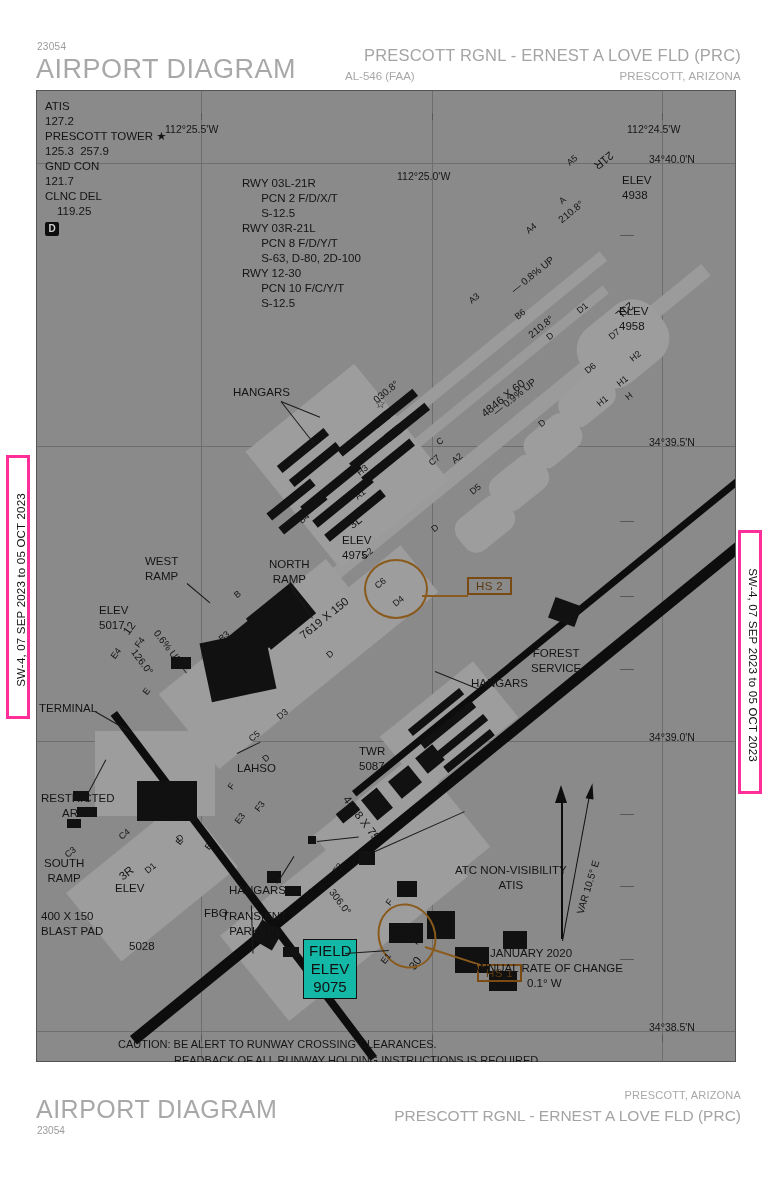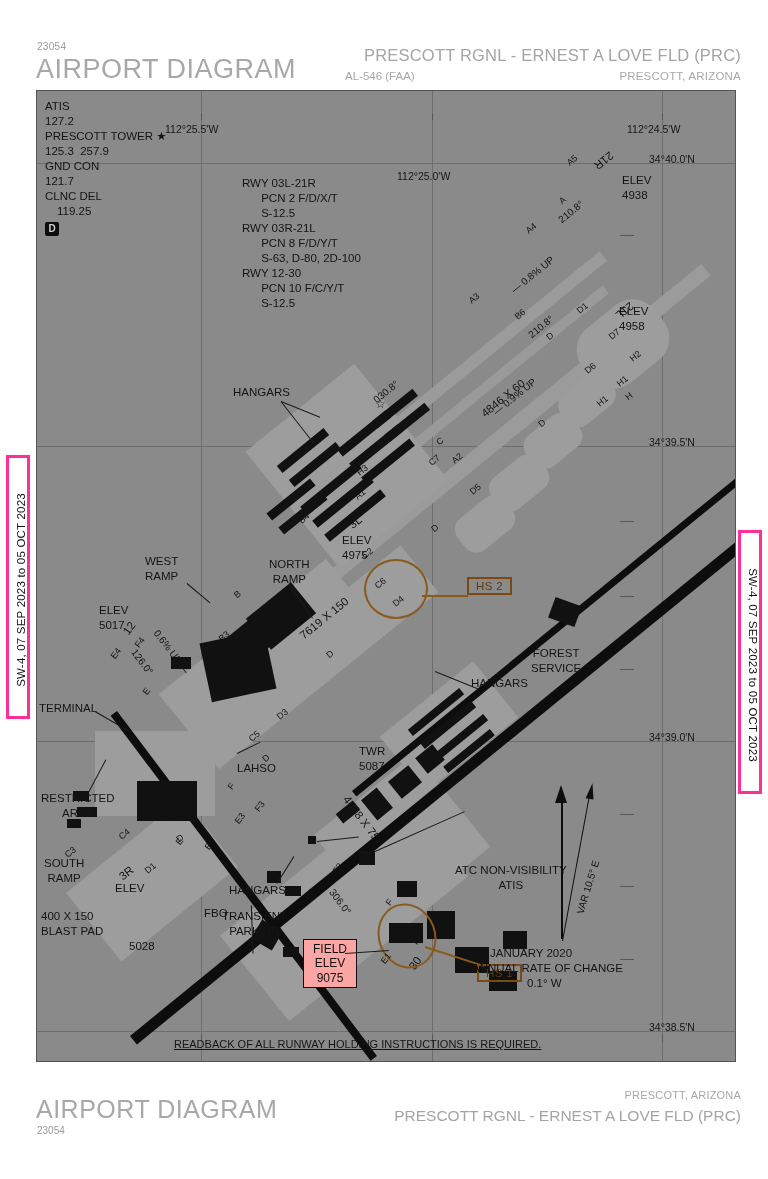--- a/index.html
+++ b/index.html
@@ -43,22 +43,22 @@
   
   .hs-box{position:absolute;border:2px solid #7a4a12;background:transparent;
     color:#5d3a0c;font-size:11.5px;padding:1px 7px;letter-spacing:.4px;}
   .hs-ell{position:absolute;border:2px solid #8a5a1c;border-radius:50%;}
   .hs-line{position:absolute;height:2px;background:#8a5a1c;transform-origin:0 50%;}
 
   
   .lead{position:absolute;height:1px;background:#1a1a1a;transform-origin:0 50%;}
 
   
-  .boxed{position:absolute;border:1px solid #111;background:#fca5a5;
-    font-size:12px;text-align:center;padding:2px 5px;line-height:1.2;}
+  .boxed{position:absolute;border:1px solid #111;background:#14b8a6;
+    font-size:15px;text-align:center;padding:2px 5px;line-height:1.2;}
 
   
   .dbox{position:absolute;width:14px;height:14px;background:#0d0d0d;color:#cfcfcf;
     font-size:10px;font-weight:bold;text-align:center;line-height:14px;border-radius:2px;}
 
   
   #caution{position:absolute;left:118px;top:1037px;width:520px;font-size:11px;color:#151515;line-height:1.45;}
 
   
   .side{position:absolute;border:3px solid #ff2e9a;background:#fff;box-sizing:border-box;}
@@ -379,20 +379,21 @@
   <div class="lbl rot sm" style="left:524px;top:790px;transform:rotate(-73deg);">VAR 10.5° E</div>
   <div class="lbl" style="left:453px;top:855px;">JANUARY 2020</div>
   <div class="lbl" style="left:435px;top:870px;">ANNUAL RATE OF CHANGE</div>
   <div class="lbl" style="left:490px;top:885px;">0.1° W</div>
 
   <div style="position:absolute;left:338px;top:306px;color:#111;font-size:12px;">☆</div>
 
 </div>
 
 <div id="caution">
+  <div>CAUTION: BE ALERT TO RUNWAY CROSSING CLEARANCES.</div>
   <div style="margin-left:56px;text-decoration:underline;">READBACK OF ALL RUNWAY HOLDING INSTRUCTIONS IS REQUIRED.</div>
 </div>
 
 <div class="side" id="side-left">
   <span>SW-4,  07 SEP 2023  to  05 OCT 2023</span>
 </div>
 <div class="side" id="side-right">
   <span>SW-4,  07 SEP 2023  to  05 OCT 2023</span>
 </div>
 

